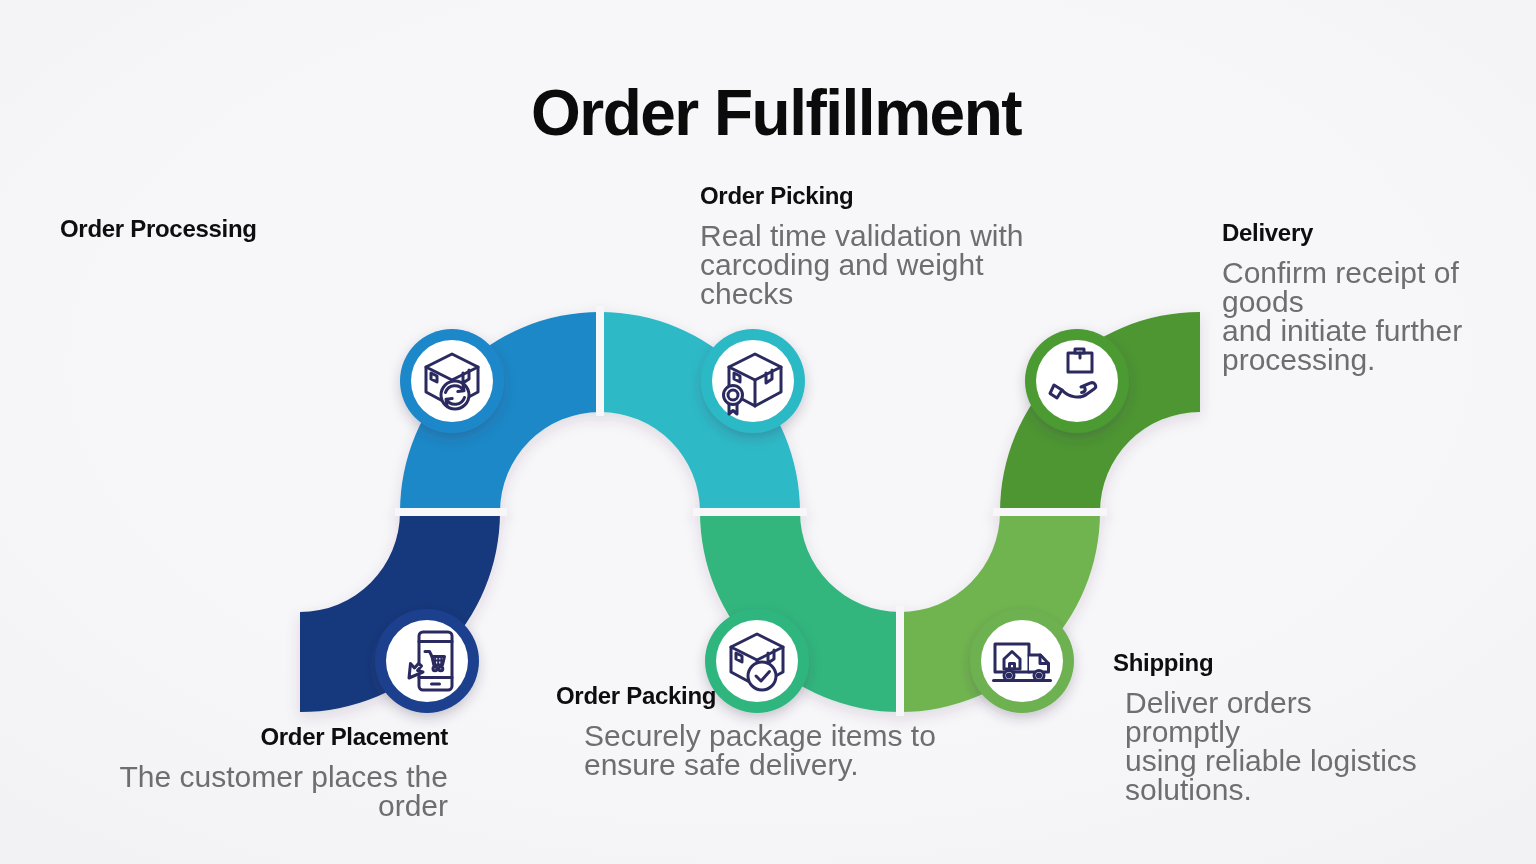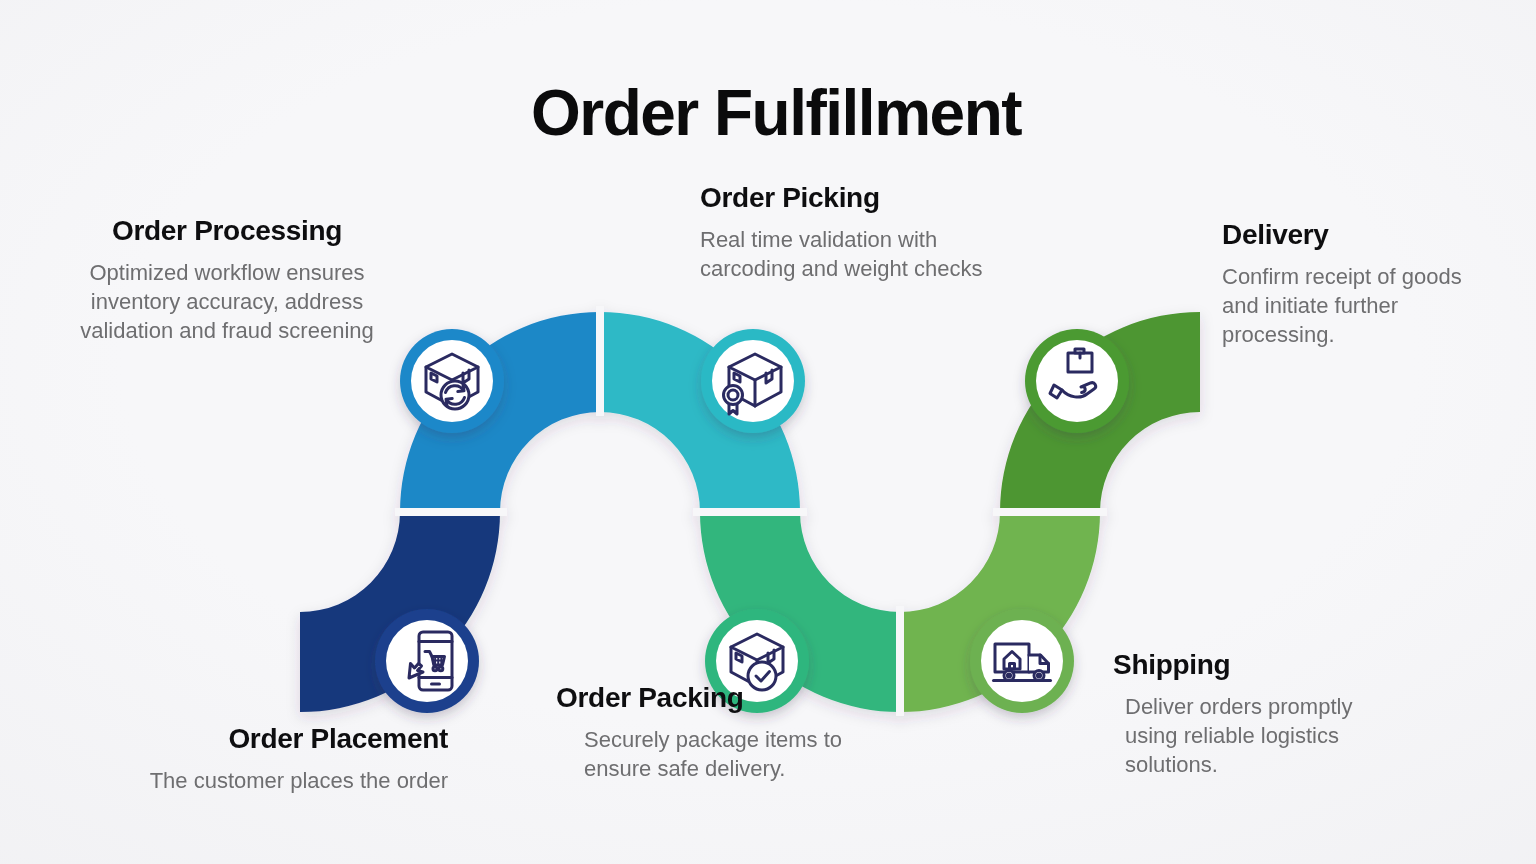--- a/index.html
+++ b/index.html
@@ -12,28 +12,28 @@
   }
   .page-title{
     position:absolute;top:68px;left:0;width:100%;
     margin:8px;text-align:center;
     font-size:64px;font-weight:700;letter-spacing:-1.5px;
     color:#0b0b0c;
   }
   .wave-svg{position:absolute;left:0;top:0;}
   .step{position:absolute;}
   .step h3{
-    margin:0;font-size:28px;font-weight:700;
+    margin:0;font-size:24px;font-weight:700;
     color:#0e0e10;letter-spacing:-0.3px;line-height:1.15;
   }
   .step p{
-    margin:11px 0 0;font-size:22px;line-height:29px;
+    margin:11px 0 0;font-size:30px;line-height:29px;
     color:#6e6e70;white-space:pre-line;
   }
-  #step-processing{left:60px;top:215px;width:334px;text-align:center;}
+  #step-processing{left:60px;top:215px;width:334px;text-align:left;}
   #step-picking{left:700px;top:182px;width:370px;text-align:left;}
   #step-delivery{left:1222px;top:219px;width:300px;text-align:left;}
   #step-placement{left:118px;top:723px;width:330px;text-align:right;}
   #step-packing{left:556px;top:682px;width:380px;text-align:left;}
   #step-packing p{margin-left:28px;}
   #step-shipping{left:1113px;top:649px;width:310px;text-align:left;}
   #step-shipping p{margin-left:12px;}
 </style>
 </head>
 <body>
@@ -158,23 +158,20 @@
           <circle cx="-13" cy="14.5" r="1.6"></circle>
           <circle cx="17" cy="14.5" r="5" fill="#ffffff"></circle>
           <circle cx="17" cy="14.5" r="1.6"></circle>
         </g>
       </g>
     </g>
   </svg>
 
   <div class="step" id="step-processing">
     <h3>Order Processing</h3>
-    <p>Optimized workflow ensures
-inventory accuracy, address
-validation and fraud screening</p>
   </div>
 
   <div class="step" id="step-picking">
     <h3>Order Picking</h3>
     <p>Real time validation with
 carcoding and weight checks</p>
   </div>
 
   <div class="step" id="step-placement">
     <h3>Order Placement</h3>

